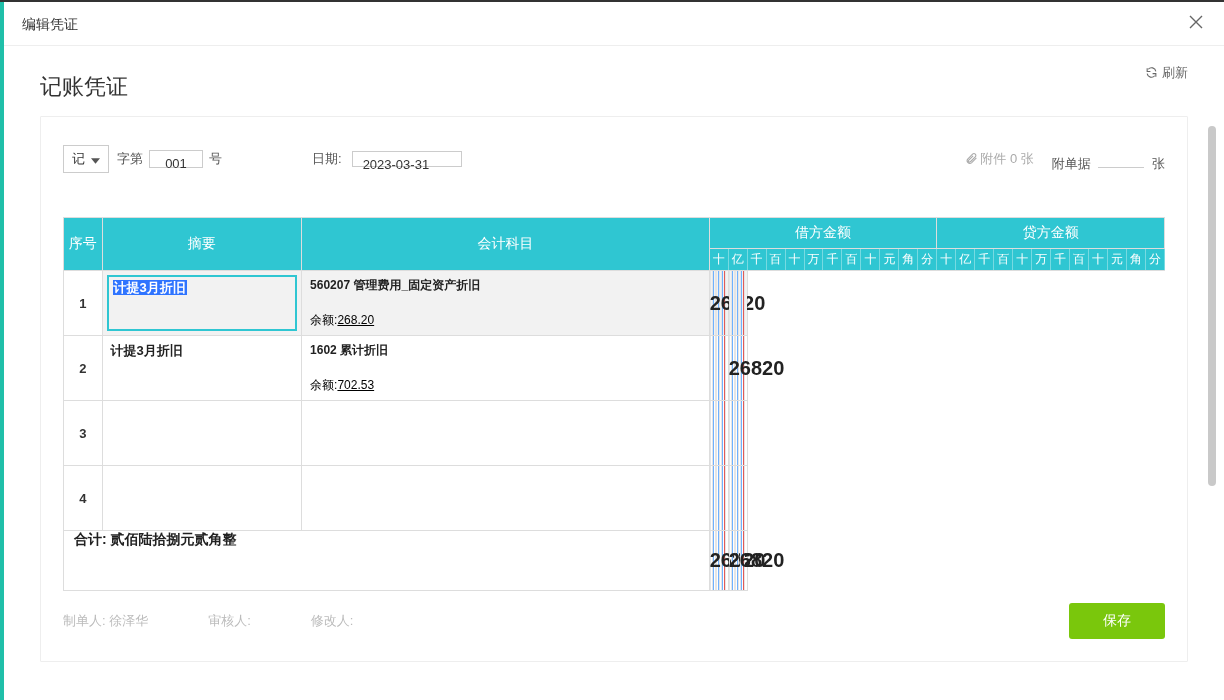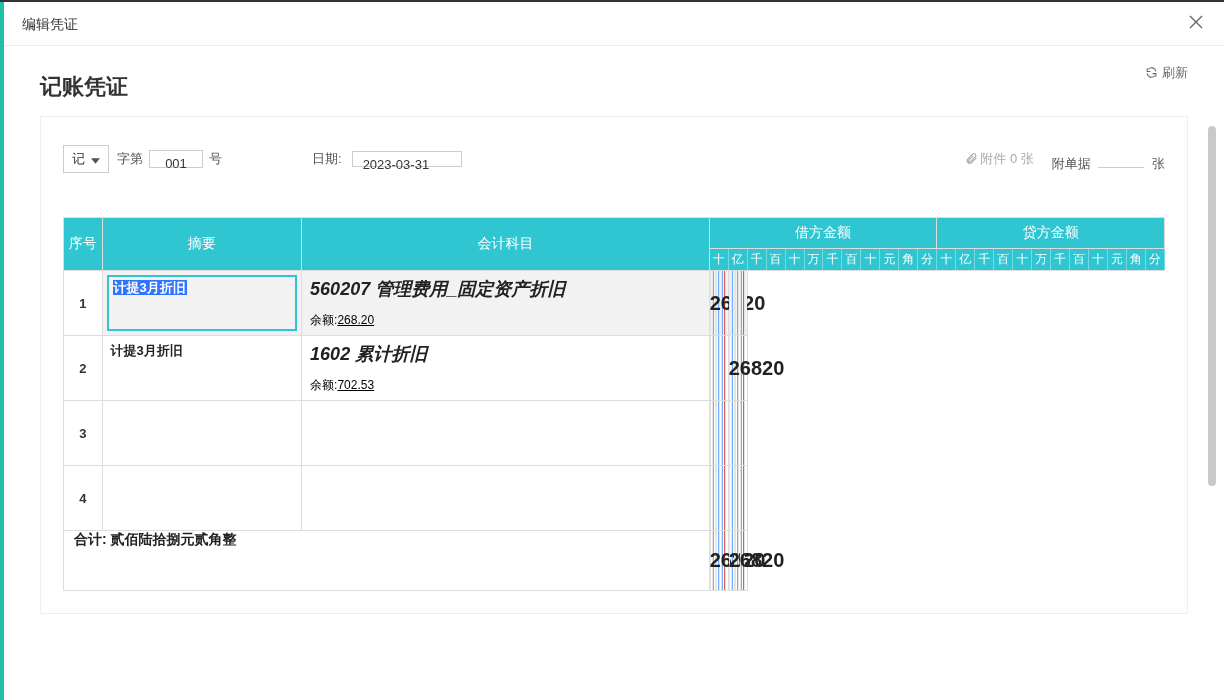--- a/index.html
+++ b/index.html
@@ -25,21 +25,21 @@
   .close-x {
     width:20px; height:20px; line-height:18px; text-align:center;
     cursor:pointer; color:#666; font-size:18px;
   }
   .page-body {
     padding:20px 36px 10px 36px;
     position:relative;
     height:calc(100% - 44px);
   }
   .page-subtitle {
-    font-size:22px; font-weight:700; color:#333;
+    font-size:22px; font-weight:400; color:#333;
     margin:6px 0 14px 0;
   }
   .refresh {
     position:absolute; right:36px; top:18px;
     color:#666; font-size:13px; cursor:pointer;
   }
   .refresh svg { vertical-align:-2px; margin-right:4px; }
   .voucher-card {
     border:1px solid #eee;
     border-radius:1px;
@@ -108,21 +108,21 @@
     padding:2px 4px;
     font-size:13px; font-weight:600;
   }
   .summary-edit .seltext { background:#2f74ff; color:#fff; padding:0 1px; }
 
   .acct-inner {
     padding:6px 8px;
     display:flex; flex-direction:column; justify-content:space-between;
     height:64px;
   }
-  .acct-line { font-size:18px; font-weight:600; color:#222;font-style:italic; }
+  .acct-line { font-size:12px; font-weight:600; color:#222; }
   .balance { font-size:12px; color:#000000; }
   .balance u { text-decoration:underline; }
 
   td.money-cell { padding:0; position:relative; height:64px; }
   .money-grid {
     position:absolute; inset:0;
     display:grid;
     grid-template-columns: repeat(12, 1fr);
   }
   .money-grid .col {
@@ -646,20 +646,26 @@
                     <span>2</span>
                     <span>0</span>
                     <span></span>
                   </div>
   </td>
 </tr>
             </tbody>
         </table>
       </div>
 
+      <div class="foot">
+        <span>制单人: 徐泽华</span>
+        <span>审核人:</span>
+        <span>修改人:</span>
+        <button class="save-btn">保存</button>
+      </div>
 
     </div>
 
   </div>
 
   <div class="scrolly">
     <div class="scroll-thumb"></div>
   </div>
 
 </div>

